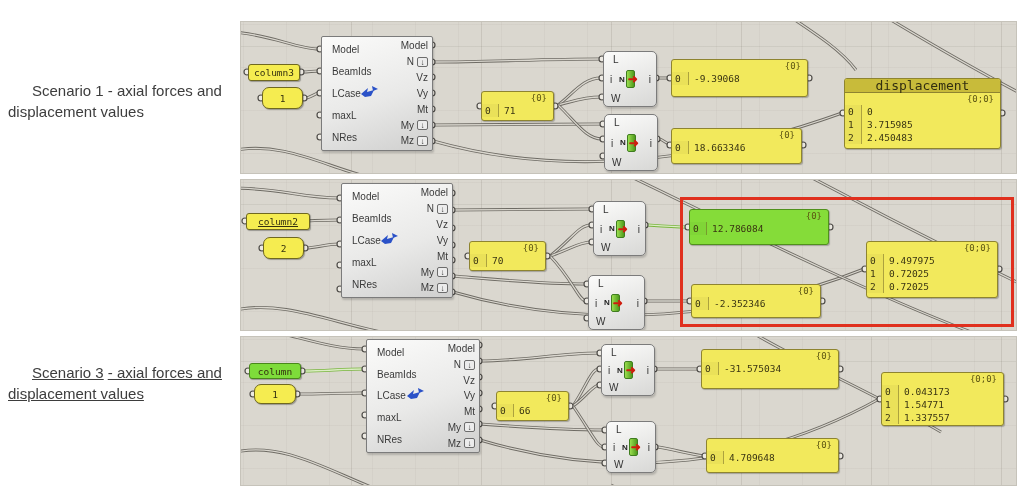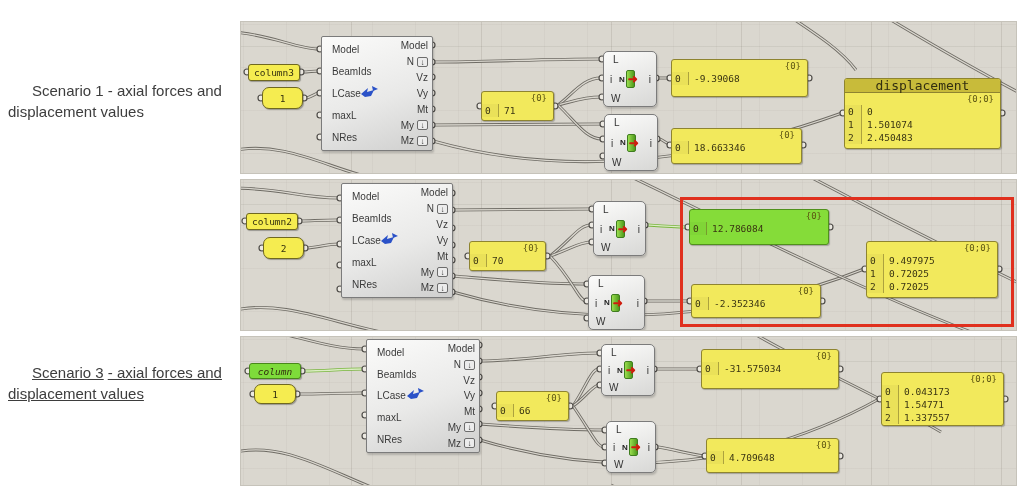--- a/index.html
+++ b/index.html
@@ -251,21 +251,21 @@
 
     <div class="gpanel" style="left:603px;top:56px;width:157px;height:71px;">
       <div class="ptitle">displacement</div>
       <div class="phead">{0;0}</div>
       <div class="prow">
           <span class="idx">0</span>
           <span class="val">0</span>
         </div>
       <div class="prow">
           <span class="idx">1</span>
-          <span class="val">1.501074</span>
+          <span class="val">3.715985</span>
         </div>
       <div class="prow">
           <span class="idx">2</span>
           <span class="val">2.450483</span>
         </div>
     </div>
   </div>
 
   <div class="strip" style="top:179px;height:152px;">
     <svg class="wires" width="777" height="152">
@@ -366,21 +366,21 @@
           </div>
       </div>
       <span class="comp-icon">
         <svg width="22" height="16" viewBox="0 0 22 16">
             <path d="M2 10 L9 4 L8 8 L15 6 L12 12 L6 13 Z" fill="#2b52c8"></path>
             <path d="M13 2 l6 3 -5 2 z" fill="#2b52c8"></path>
           </svg>
       </span>
     </div>
 
-    <div class="inpanel" style="left:5px;top:33px;width:52px;height:17px;">
+    <div class="inpanel" style="left:5px;top:33px;width:64px;height:17px;text-decoration:underline;">
         <span>column2</span>
       </div>
     <div class="inpanel rounded" style="left:22px;top:57px;width:41px;height:22px;">
         <span>2</span>
       </div>
 
     <div class="gpanel" style="left:228px;top:61px;width:77px;height:30px;">
       <div class="phead">{0}</div>
       <div class="prow">
           <span class="idx">0</span>
@@ -546,21 +546,21 @@
           </div>
       </div>
       <span class="comp-icon">
         <svg width="22" height="16" viewBox="0 0 22 16">
             <path d="M2 10 L9 4 L8 8 L15 6 L12 12 L6 13 Z" fill="#2b52c8"></path>
             <path d="M13 2 l6 3 -5 2 z" fill="#2b52c8"></path>
           </svg>
       </span>
     </div>
 
-    <div class="inpanel green" style="left:8px;top:26px;width:52px;height:16px;font-style:italic;">
+    <div class="inpanel green" style="left:8px;top:26px;width:52px;height:16px;">
         <span>column</span>
       </div>
     <div class="inpanel rounded" style="left:13px;top:47px;width:42px;height:20px;">
         <span>1</span>
       </div>
 
     <div class="gpanel" style="left:255px;top:54px;width:73px;height:30px;">
       <div class="phead">{0}</div>
       <div class="prow">
           <span class="idx">0</span>

